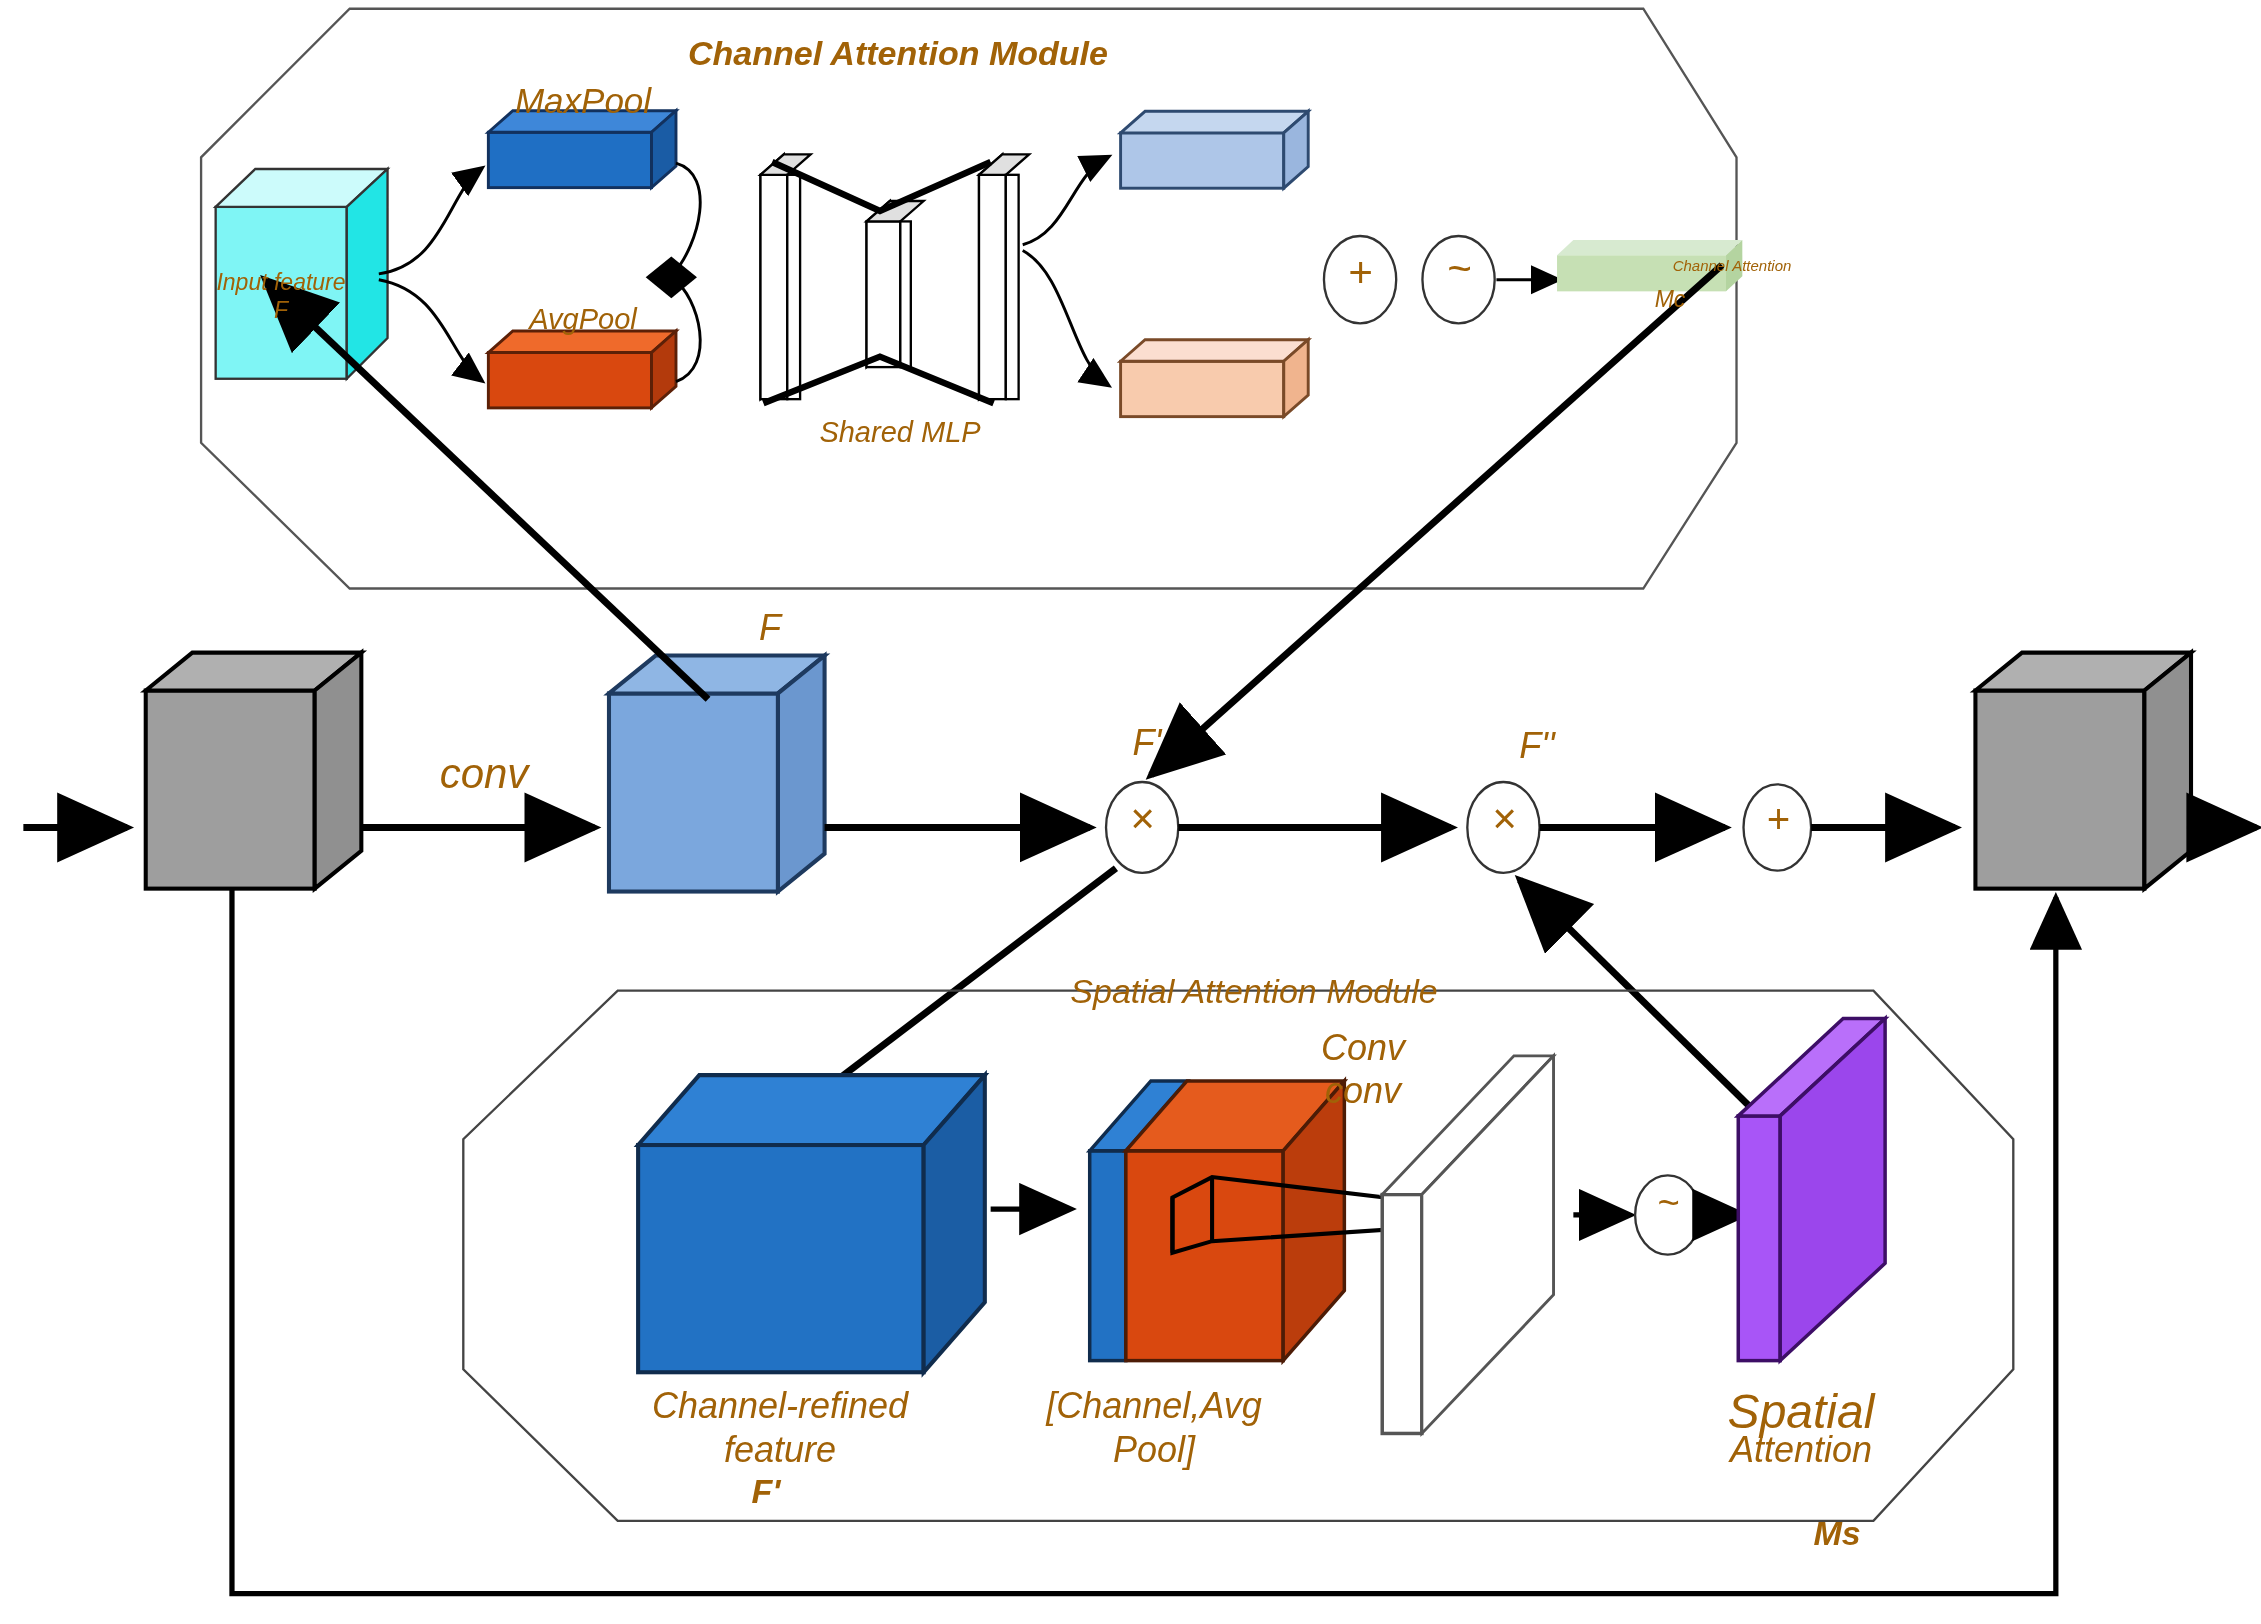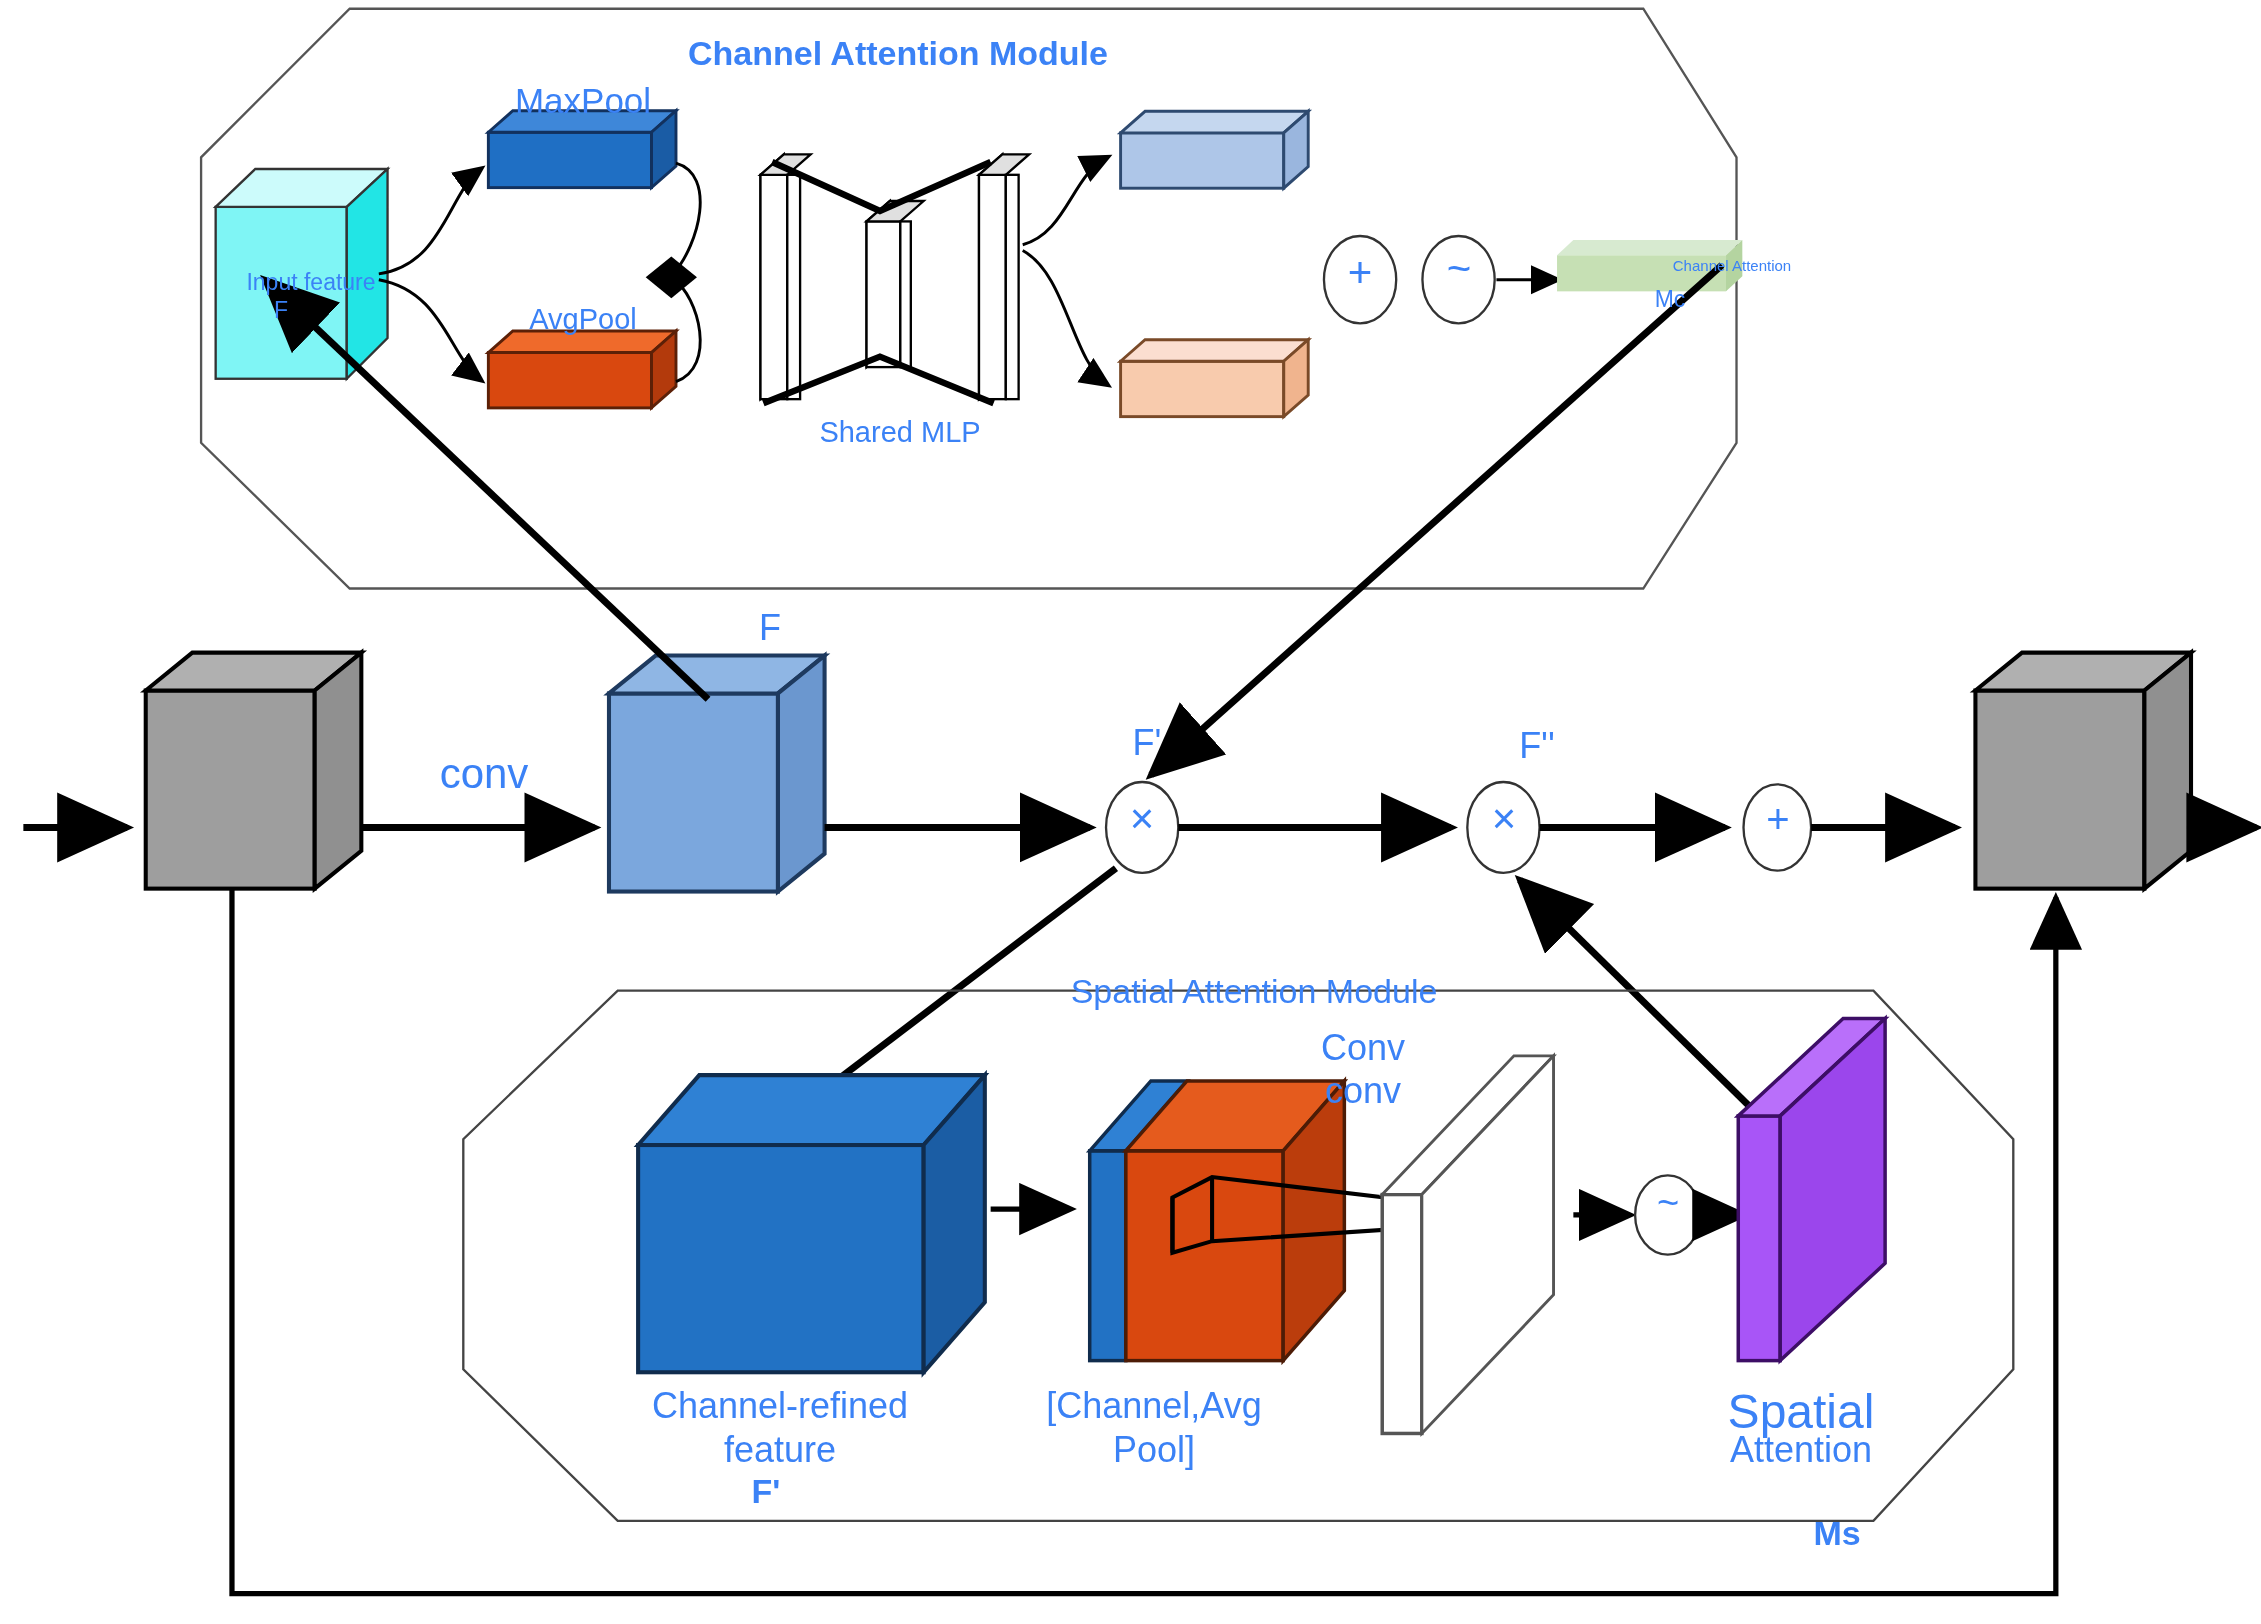--- a/index.html
+++ b/index.html
@@ -1,19 +1,19 @@
 <!DOCTYPE html>
 <html style="font-size:9.3px"><head>
 <meta charset="utf-8">
 <style>
   html,body{margin:0;padding:0;background:#ffffff;}
   body{font-family:"Liberation Sans", sans-serif;}
   #stage{position:relative;width:2261px;height:1624px;background:#fff;overflow:hidden;}
   svg#diagram{position:absolute;left:0;top:0;width:2261px;height:1624px;}
-  .lbl{position:absolute;color:#3b82f6;white-space:pre;line-height:1.05;}
+  .lbl{position:absolute;color:#a16207;white-space:pre;line-height:1.05;font-style:italic;}
   .ctr{transform:translateX(-50%);text-align:center;}
 </style>
 </head>
 <body>
 
 <div id="stage">
 
 <svg id="diagram" viewBox="0 0 3880 2787" xmlns="http://www.w3.org/2000/svg">
   <defs>
     <marker id="ah" markerWidth="12" markerHeight="12" refX="9" refY="5" orient="auto" markerUnits="strokeWidth">
@@ -192,21 +192,21 @@
   <g>
     <rect x="2983" y="1915" width="72" height="420" fill="#a855f7" stroke="#3d0e66" stroke-width="6"></rect>
     <polygon points="2983,1915 3163,1748 3235,1748 3055,1915" fill="#b96ffa" stroke="#3d0e66" stroke-width="6"></polygon>
     <polygon points="3055,1915 3235,1748 3235,2168 3055,2335" fill="#9b46ec" stroke="#3d0e66" stroke-width="6"></polygon>
   </g>
 
 </svg>
 
 <div class="lbl ctr" style="left:898px;top:36px;font-size:34px;font-weight:bold;">Channel Attention Module</div>
 
-<div class="lbl ctr" style="left:281px;top:270px;font-size:23px;margin-left:30px;">Input feature</div>
+<div class="lbl ctr" style="left:281px;top:270px;font-size:23px;">Input feature</div>
 <div class="lbl ctr" style="left:281px;top:298px;font-size:23px;">F</div>
 
 <div class="lbl ctr" style="left:583px;top:83px;font-size:35px;">MaxPool</div>
 <div class="lbl ctr" style="left:583px;top:304px;font-size:29px;">AvgPool</div>
 
 <div class="lbl ctr" style="left:900px;top:417px;font-size:29px;">Shared MLP</div>
 
 <div class="lbl ctr" style="left:1360px;top:251px;font-size:42px;">+</div>
 <div class="lbl ctr" style="left:1459px;top:247px;font-size:42px;">~</div>
 

